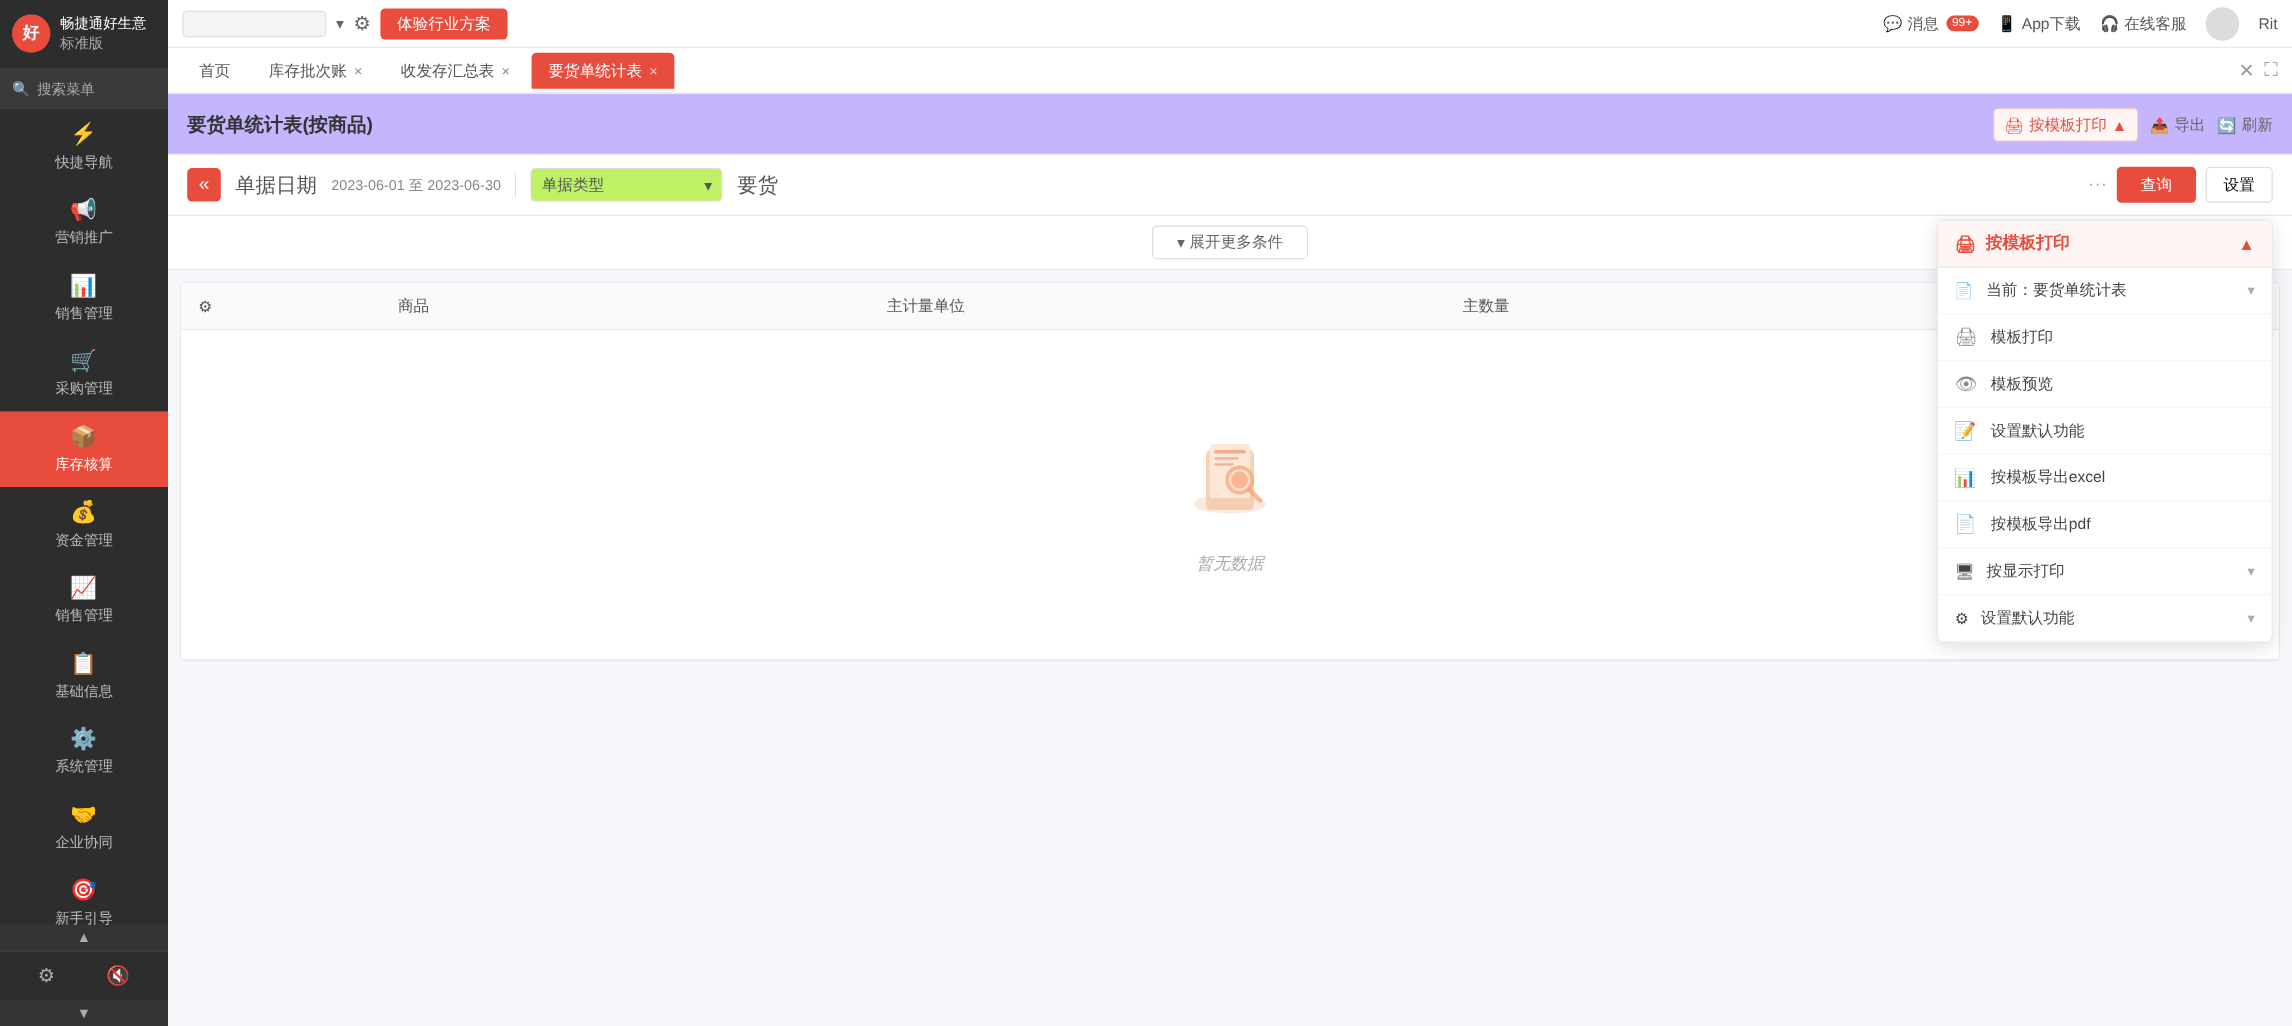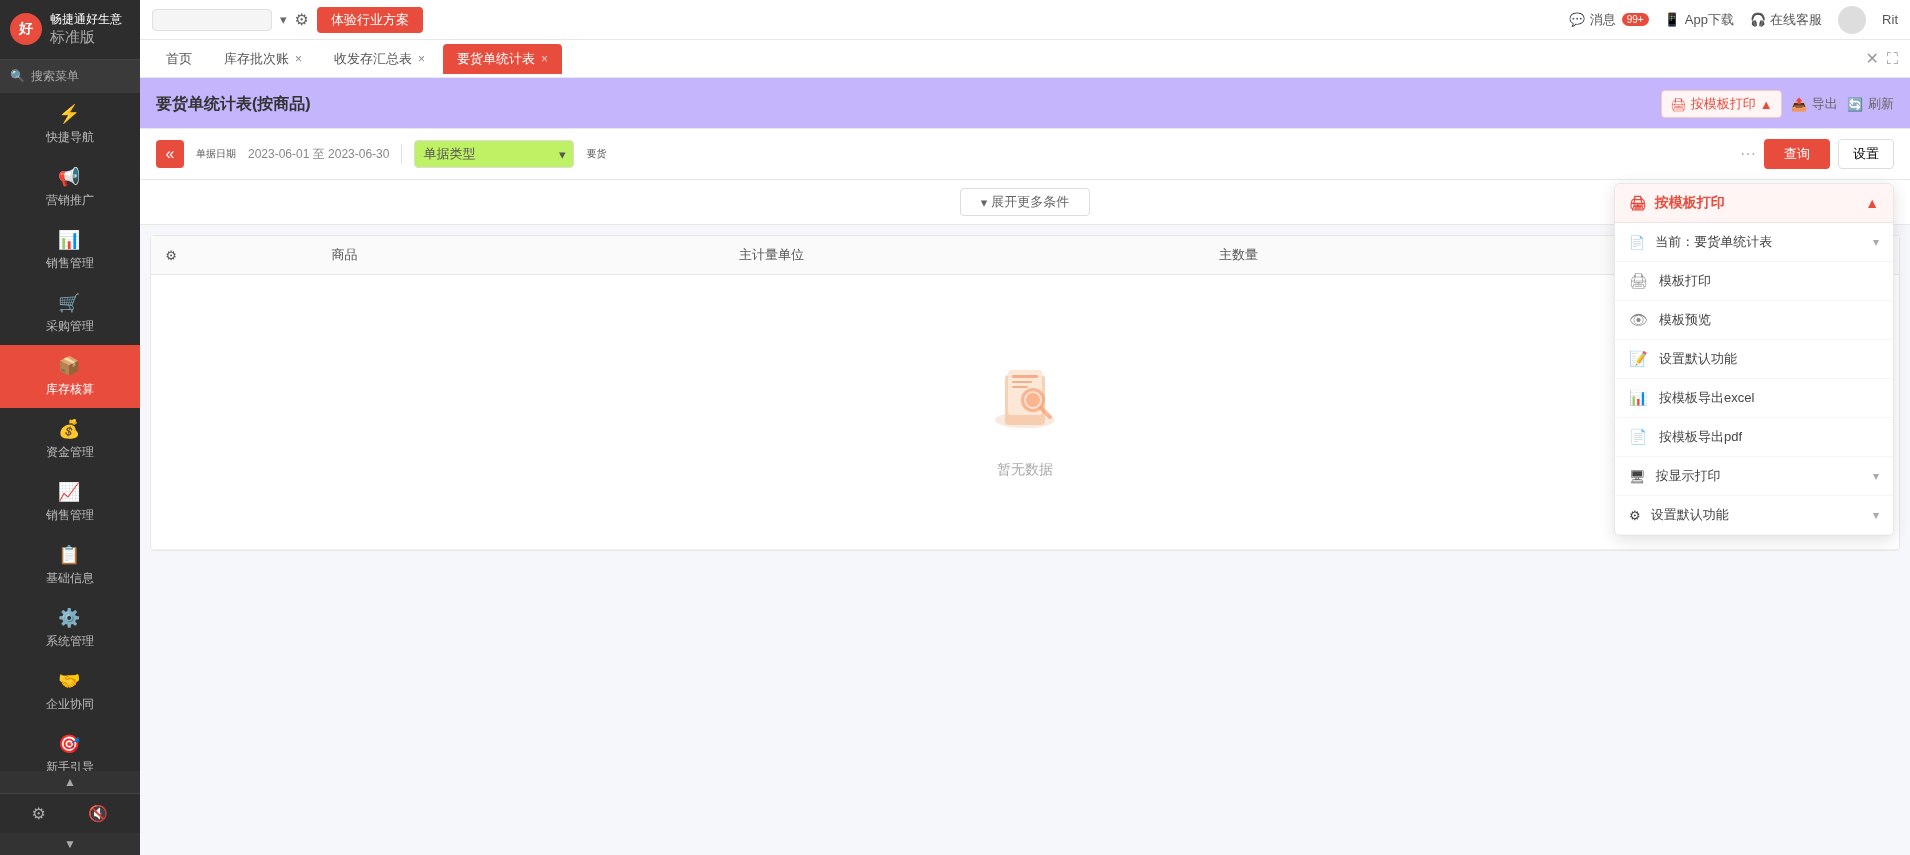--- a/index.html
+++ b/index.html
@@ -29,21 +29,21 @@
       border-radius: 50%;
       display: flex;
       align-items: center;
       justify-content: center;
       color: white;
       font-weight: bold;
       font-size: 14px;
       flex-shrink: 0;
     }
     .logo-text { font-size: 12px; color: #fff; line-height: 1.3; }
-    .logo-sub { font-size: 15px; color: #aaa; }
+    .logo-sub { font-size: 12px; color: #aaa; }
     .sidebar-search {
       padding: 8px 10px;
       display: flex;
       align-items: center;
       gap: 6px;
       background: #3a3a3a;
       cursor: pointer;
     }
     .sidebar-search span { font-size: 12px; color: #aaa; }
     .sidebar-nav { flex: 1; overflow-y: auto; }
@@ -243,21 +243,21 @@
       background: #e74c3c;
       color: #fff;
       border: none;
       border-radius: 4px;
       font-size: 16px;
       cursor: pointer;
       display: flex;
       align-items: center;
       justify-content: center;
     }
-    .filter-label { font-size: 10px; color: #555; white-space: nowrap; }
+    .filter-label { font-size: 17px; color: #555; white-space: nowrap; }
     .date-btns { display: flex; gap: 4px; align-items: center; }
     .date-btn {
       padding: 3px 8px;
       border: 1px solid #ddd;
       border-radius: 3px;
       font-size: 12px;
       cursor: pointer;
       background: #fff;
       color: #555;
     }
@@ -317,20 +317,21 @@
       font-weight: normal;
       background: #fafafa;
       border-bottom: 1px solid #e8e8e8;
     }
     td {
       padding: 10px 12px;
       text-align: center;
       font-size: 13px;
       color: #333;
       border-bottom: 1px solid #f0f0f0;
+      font-style: italic;
     }
 
     
     .empty-state {
       display: flex;
       flex-direction: column;
       align-items: center;
       justify-content: center;
       padding: 60px 20px;
       color: #999;

